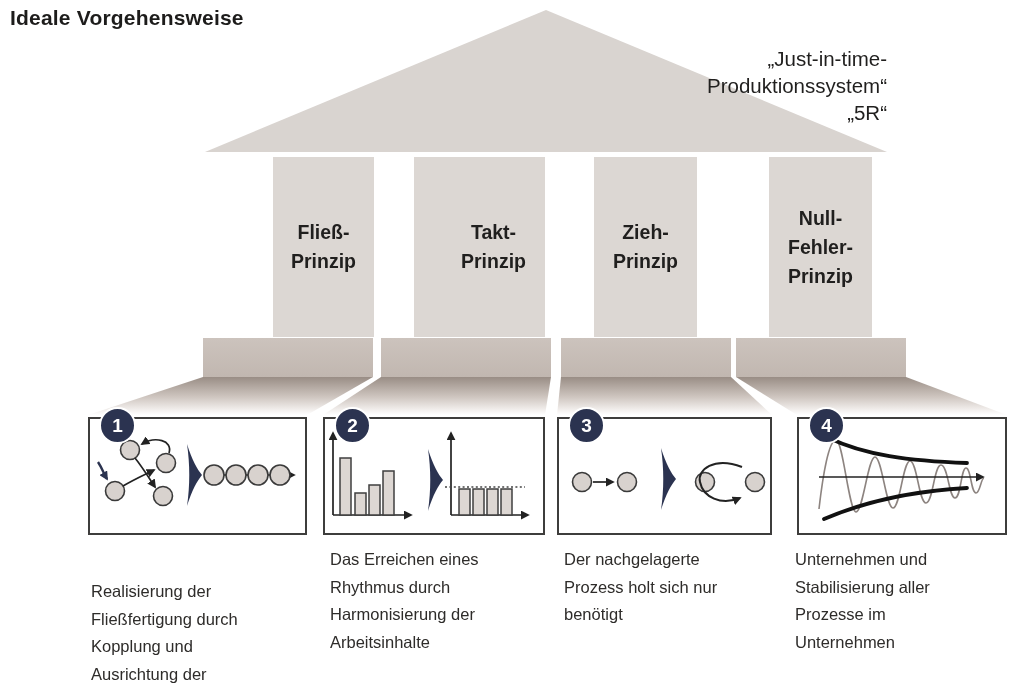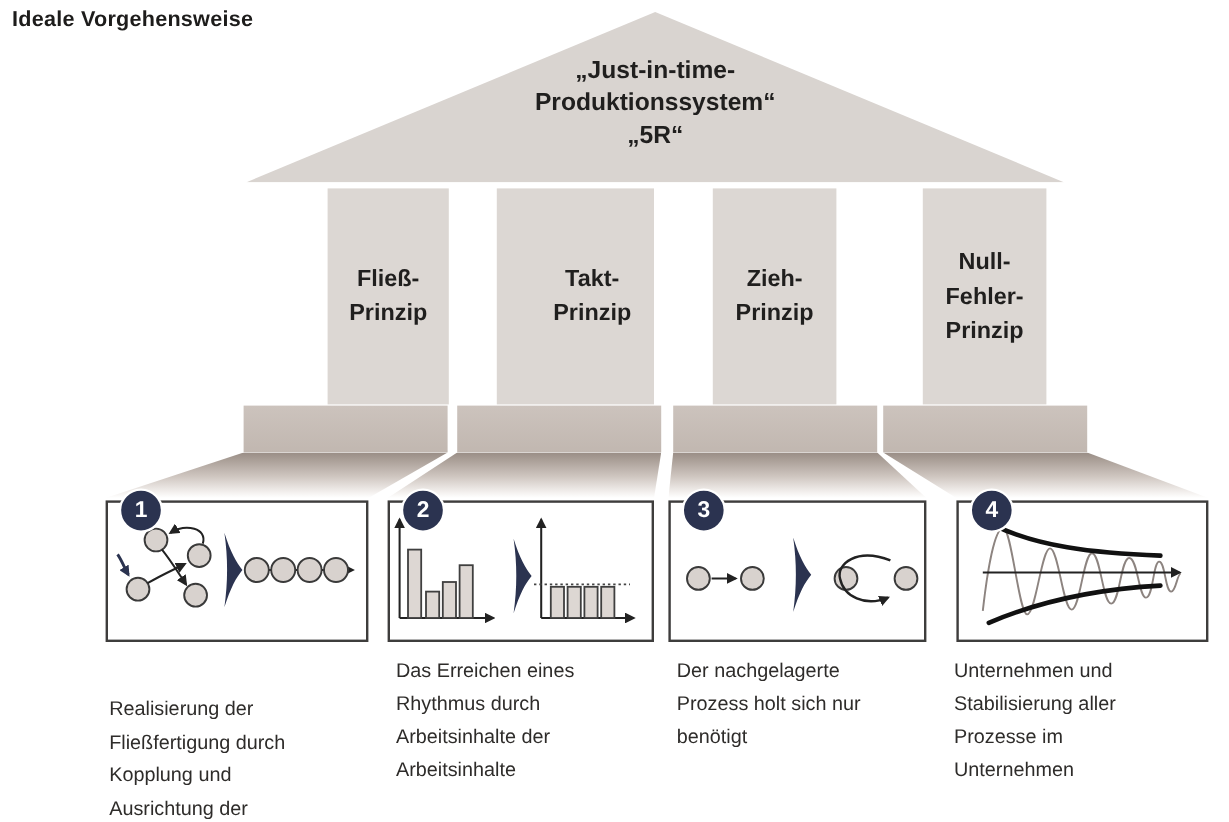--- a/index.html
+++ b/index.html
@@ -1,25 +1,25 @@
 <!DOCTYPE html>
 <html><head>
 <meta charset="utf-8">
 <style>
   html,body{margin:0;padding:0;background:#fff;}
   .canvas{position:relative;width:1024px;height:685px;background:#ffffff;
           font-family:"Liberation Sans",sans-serif;overflow:hidden;}
-  .page-title{position:absolute;left:10px;top:6px;font-size:18px;font-weight:bold;
+  .page-title{position:absolute;left:10px;top:6px;font-size:21px;font-weight:bold;
               color:#1d1c1b;letter-spacing:.2px;}
 
   
   .roof{position:absolute;left:205px;top:10px;width:682px;height:142px;
         background:#d9d4d0;clip-path:polygon(50% 0,100% 100%,0 100%);}
-  .roof-text{position:absolute;left:205px;top:45px;width:682px;text-align:center;
-             font-weight:bold;font-size:20.5px;line-height:27px;color:#201f1e;}
+  .roof-text{position:absolute;left:205px;top:45px;width:682px;text-align:right;
+             font-weight:normal;font-size:20.5px;line-height:27px;color:#201f1e;}
   .roof-text span{display:block;}
 
   
   .pillar{position:absolute;top:157px;height:180px;background:#dcd7d3;
           display:flex;flex-direction:column;align-items:center;justify-content:center;
           font-weight:bold;font-size:19.5px;line-height:29px;color:#201f1e;text-align:center;}
   .pillar span{display:block;}
   .pillar-1{left:237px;width:101px;margin-left:36px;} .pillar-2{left:414px;width:103px;padding-left:28px;}
   .pillar-3{left:594px;width:103px;} .pillar-4{left:769px;width:103px;align-items:center;}
 
@@ -193,21 +193,21 @@
   <div class="desc desc-1">
     <span>Realisierung der</span>
     <span>Fließfertigung durch</span>
     <span>Kopplung und</span>
     <span>Ausrichtung der</span>
     <span>Prozesse</span>
   </div>
   <div class="desc desc-2">
     <span>Das Erreichen eines</span>
     <span>Rhythmus durch</span>
-    <span>Arbeitsinhalte der</span>
+    <span>Harmonisierung der</span>
     <span>Arbeitsinhalte</span>
     <span></span>
   </div>
   <div class="desc desc-3">
     <span>Der nachgelagerte</span>
     <span>Prozess holt sich nur</span>
     <span>benötigt</span>
     <span></span>
   </div>
   <div class="desc desc-4">

